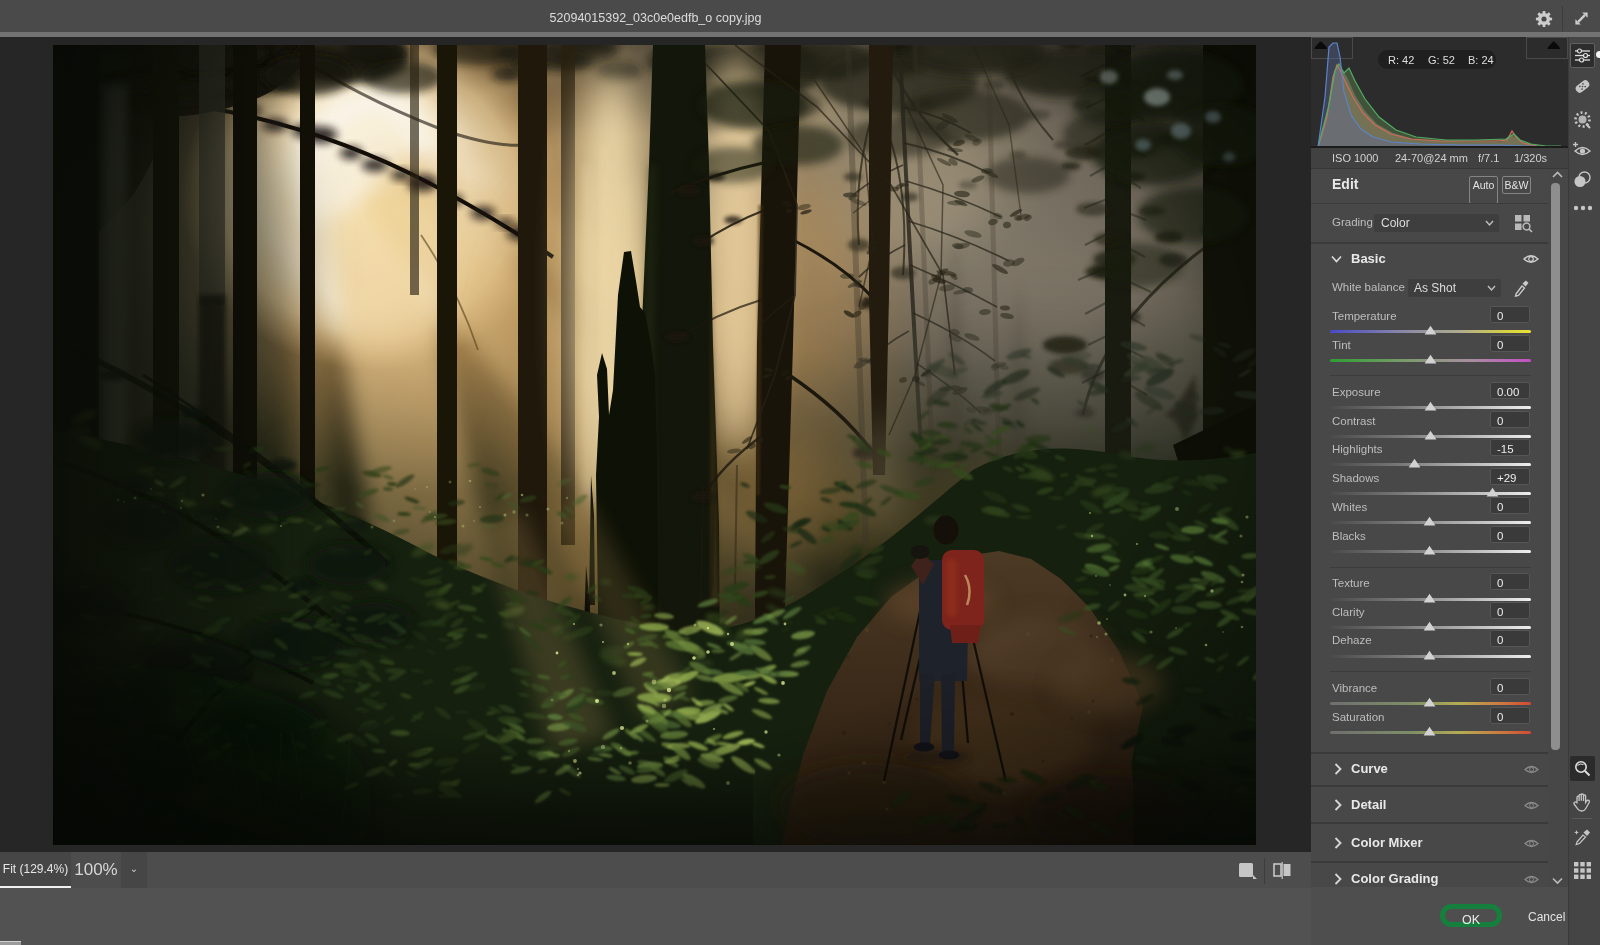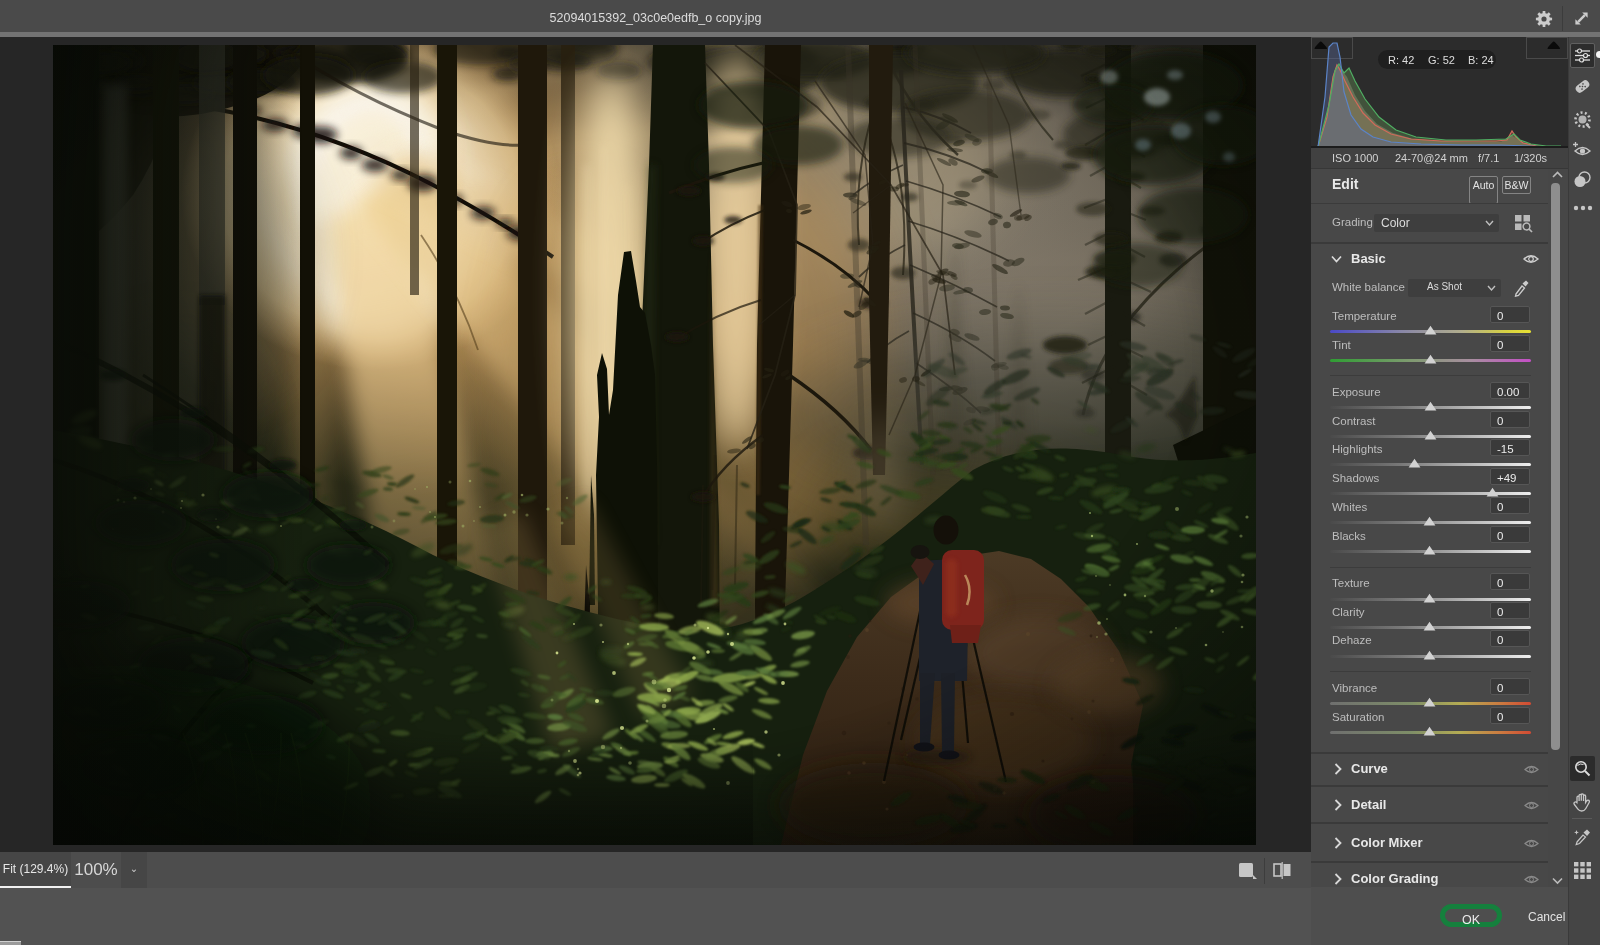--- a/index.html
+++ b/index.html
@@ -1718,21 +1718,21 @@
       <path d="M1 1.5 L5.5 6.5 L10 1.5" stroke="#dadada" stroke-width="1.7" fill="none"></path>
     </svg>
   <div class="seclabel abs" style="left:40px;top:214px">Basic</div>
   <svg class="abs" style="left:212px;top:216px" width="16" height="12" viewBox="0 0 16 12">
     <path d="M1 6 Q8 -0.5 15 6 Q8 12.5 1 6 Z" fill="none" stroke="#cfcfcf" stroke-width="1.4"></path>
       <circle cx="8" cy="6" r="2.3" fill="none" stroke="#cfcfcf" stroke-width="1.2"></circle>
   </svg>
 
   <div class="ctl abs" style="left:21px;top:244px">White balance</div>
   <div class="abs" style="left:97px;top:242px;width:93px;height:18px;background:#3e3e3e;border-radius:2px"></div>
-  <div class="abs" style="left:116px;top:244px;color:#dcdcdc;font-size:10px">As Shot</div>
+  <div class="abs" style="left:103px;top:244px;color:#dcdcdc;font-size:12px">As Shot</div>
   <svg class="abs" style="left:176px;top:248px" width="9" height="7">
       <path d="M1 1 L4.5 5 L8 1" stroke="#c0c0c0" stroke-width="1.4" fill="none"></path>
     </svg>
   <svg class="abs" style="left:202px;top:241px" width="17" height="19" viewBox="0 0 17 19">
     <path d="M3 16 L9 8 L11.5 10 L5.5 17.5 L2.5 18.2 Z" fill="none" stroke="#cccccc" stroke-width="1.3"></path>
     <path d="M9.5 5.5 L13 2.5 L15.5 5 L12.5 8.5 Z" fill="#cccccc"></path>
   </svg>
   <div class="ctl abs" style="left:21px;top:273px">Temperature</div>
   <div class="abs" style="left:179px;top:269px;width:40px;height:17px;background:#3a3a3a;border:1px solid #565656;border-radius:2px"></div>
   <div class="abs" style="left:186px;top:273px;color:#ececec;font-size:11.5px">0</div>
@@ -1763,21 +1763,21 @@
     </svg>
   <div class="ctl abs" style="left:21px;top:406px">Highlights</div>
   <div class="abs" style="left:179px;top:402px;width:40px;height:17px;background:#3a3a3a;border:1px solid #565656;border-radius:2px"></div>
   <div class="abs" style="left:186px;top:406px;color:#ececec;font-size:11.5px">-15</div>
   <div class="abs" style="left:19px;top:426px;width:201px;height:3px;border-radius:2px;background:linear-gradient(90deg,#4a4a4a,#787878 35%,#b8b8b8 70%,#efefef)"></div>
   <svg class="abs" style="left:97px;top:421px" width="13" height="10">
       <path d="M6.5 0.8 L12.4 9.4 L0.6 9.4 Z" fill="#d2d2d2"></path>
     </svg>
   <div class="ctl abs" style="left:21px;top:435px">Shadows</div>
   <div class="abs" style="left:179px;top:431px;width:40px;height:17px;background:#3a3a3a;border:1px solid #565656;border-radius:2px"></div>
-  <div class="abs" style="left:186px;top:435px;color:#ececec;font-size:11.5px">+49</div>
+  <div class="abs" style="left:186px;top:435px;color:#ececec;font-size:11.5px">+29</div>
   <div class="abs" style="left:19px;top:455px;width:201px;height:3px;border-radius:2px;background:linear-gradient(90deg,#4a4a4a,#787878 35%,#b8b8b8 70%,#efefef)"></div>
   <svg class="abs" style="left:175px;top:450px" width="13" height="10">
       <path d="M6.5 0.8 L12.4 9.4 L0.6 9.4 Z" fill="#d2d2d2"></path>
     </svg>
   <div class="ctl abs" style="left:21px;top:464px">Whites</div>
   <div class="abs" style="left:179px;top:460px;width:40px;height:17px;background:#3a3a3a;border:1px solid #565656;border-radius:2px"></div>
   <div class="abs" style="left:186px;top:464px;color:#ececec;font-size:11.5px">0</div>
   <div class="abs" style="left:19px;top:484px;width:201px;height:3px;border-radius:2px;background:linear-gradient(90deg,#4a4a4a,#787878 35%,#b8b8b8 70%,#efefef)"></div>
   <svg class="abs" style="left:112px;top:479px" width="13" height="10">
       <path d="M6.5 0.8 L12.4 9.4 L0.6 9.4 Z" fill="#d2d2d2"></path>

